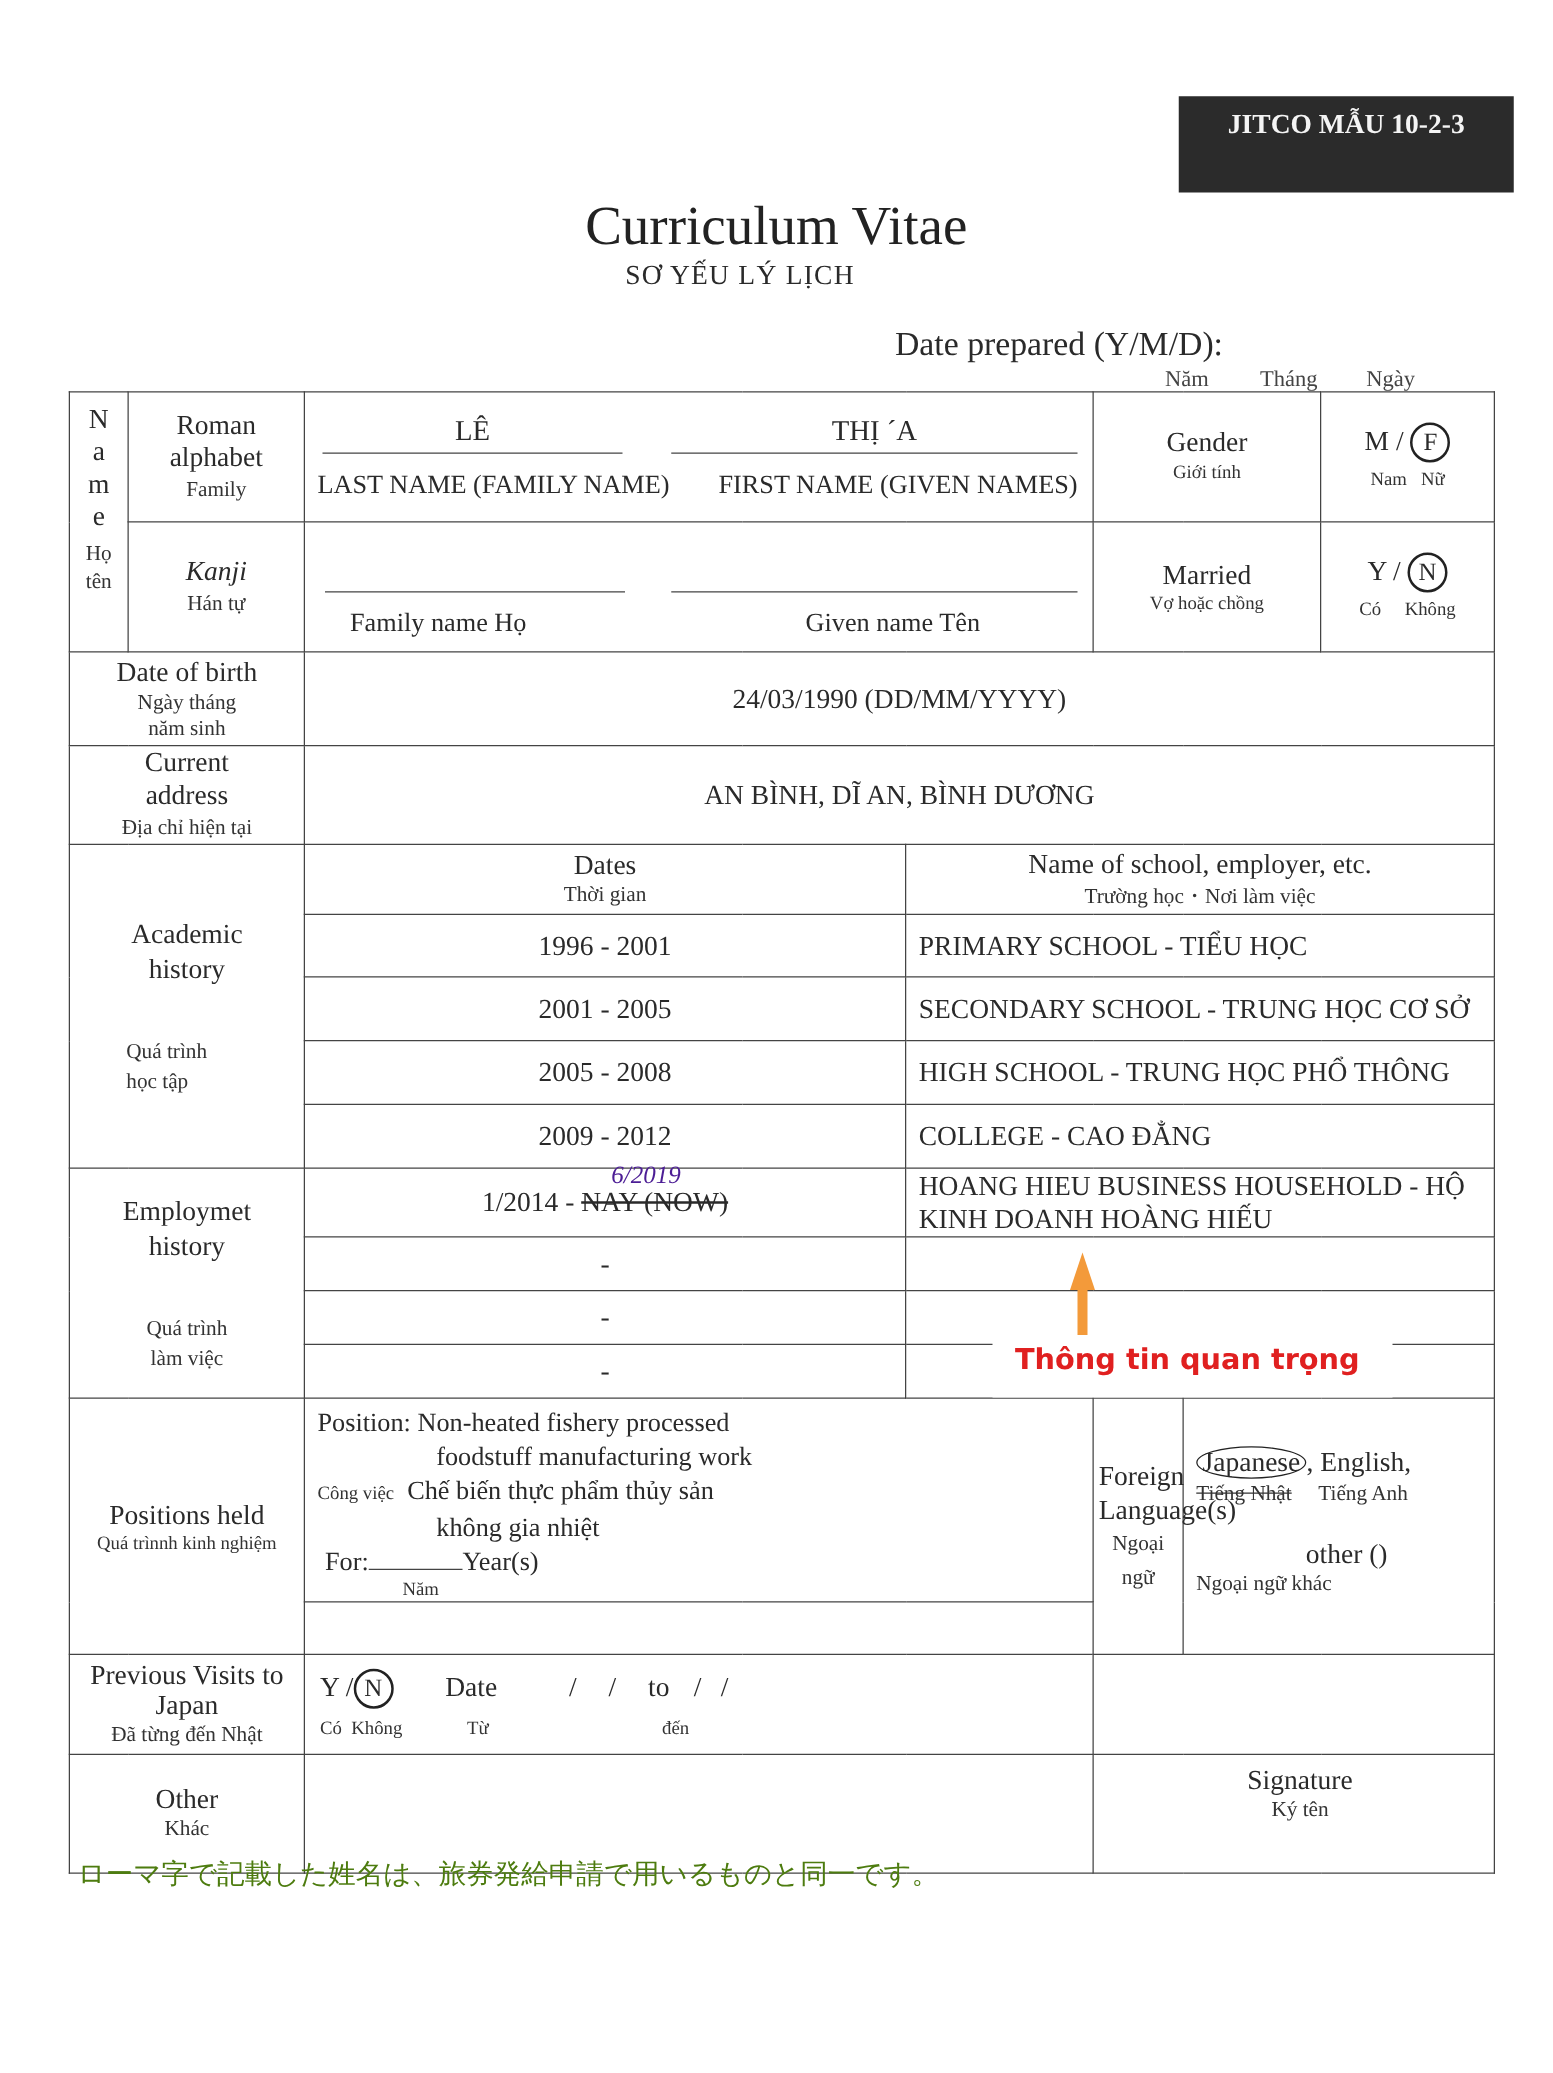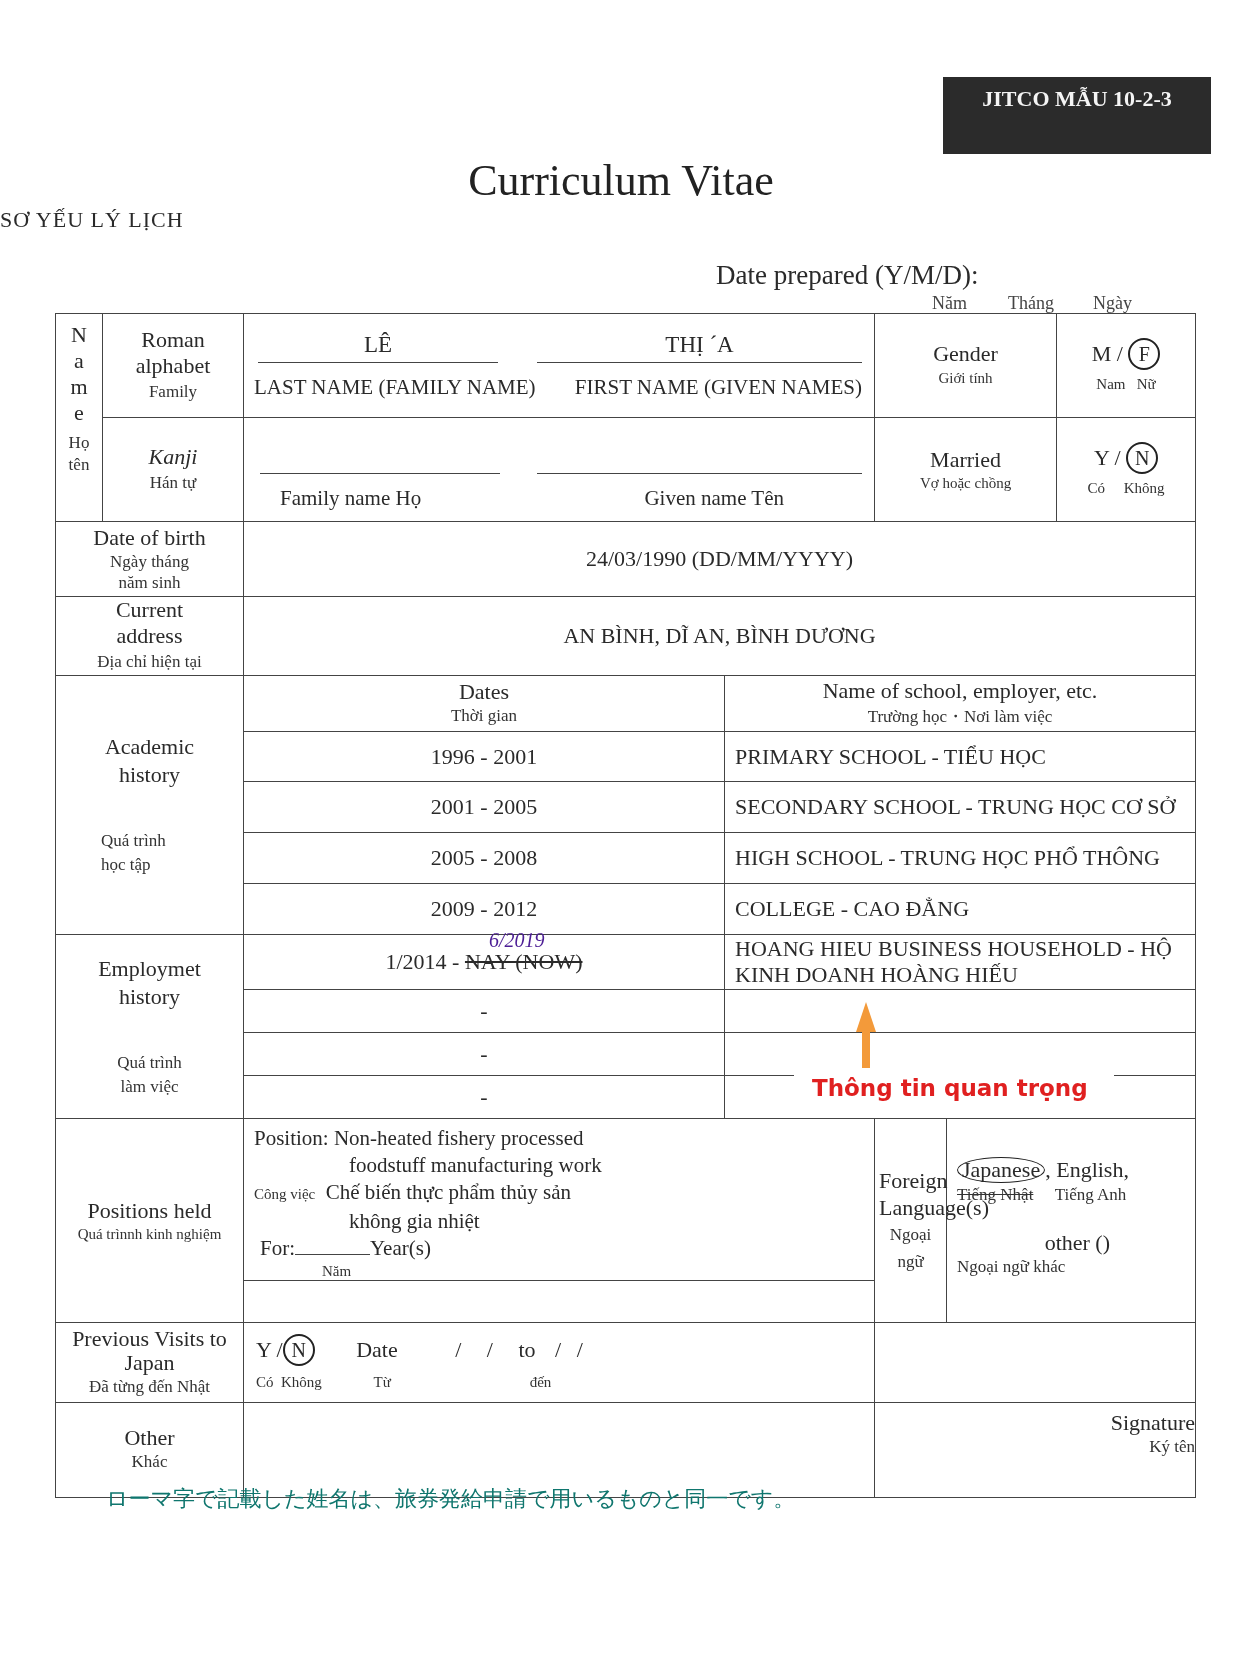--- a/index.html
+++ b/index.html
@@ -1,35 +1,35 @@
 <!DOCTYPE html>
 <html><head>
 <meta charset="utf-8">
 <style>
   html,body{margin:0;padding:0;background:#fff;}
   body{width:1242px;height:1658px;position:relative;overflow:hidden;font-family:"Liberation Serif","DejaVu Serif",serif;color:#2a2a2a;}
   .abs{position:absolute;}
   .badge{left:943px;top:77px;width:268px;height:77px;background:#2b2b2b;color:#f4f4f4;font-weight:bold;font-size:22px;line-height:31px;text-align:center;padding-top:6px;box-sizing:border-box;}
   .title{left:0;width:1242px;top:155px;text-align:center;font-size:44px;color:#222;}
-  .subtitle{left:0;width:1184px;top:207px;font-size:22px;letter-spacing:1px;}
+  .subtitle{left:0;width:1184px;top:207px;text-align:center;font-size:22px;letter-spacing:1px;}
   .date-prep{left:716px;top:260px;font-size:27px;}
   .date-sub{top:293px;font-size:18px;color:#444;}
   table.cv{position:absolute;left:55px;top:313px;width:1140px;border-collapse:collapse;table-layout:fixed;}
   table.cv td{border:1.5px solid #444;padding:0;vertical-align:middle;text-align:center;font-size:22px;}
   .sm{font-size:17px;color:#333;}
   .xs{font-size:15px;color:#333;}
   .val{font-size:23px;}
   .left{text-align:left!important;padding-left:10px!important;}
   .circ{display:inline-block;width:28px;height:28px;border:2px solid #222;border-radius:50%;line-height:28px;text-align:center;font-size:20px;}
   .ul{display:inline-block;border-bottom:1.5px solid #444;}
   .strike{text-decoration:line-through;}
   .hand{position:absolute;font-family:Liberation Serif, serif;color:#4c1d95;font-size:20px;font-style:italic;}
   .callout{font-family:"DejaVu Sans","Liberation Sans",sans-serif;font-weight:bold;color:#e02020;font-size:23px;}
   .arrow-shaft{background:#f39a3a;}
-  .footer{left:62px;top:1484px;font-size:22px;color:#0f766e;margin-left:44px;}
+  .footer{left:62px;top:1484px;font-size:22px;color:#4d7c0f;}
   .jpcircle{display:inline-block;border:1.5px solid #222;border-radius:50%;padding:0 4px;}
 </style>
 </head>
 <body>
 
 <div class="abs badge">
   <div>JITCO MẪU 10-2-3</div>
 </div>
 
 <div class="abs title">Curriculum Vitae</div>
@@ -233,21 +233,21 @@
     </td>
     <td colspan="3"></td>
   </tr>
 
   <tr style="height:95px">
     <td colspan="2" style="line-height:24px">
       <div>Other</div>
       <div class="sm">Khác</div>
     </td>
     <td colspan="3"></td>
-    <td colspan="3" style="text-align:right;padding-left:10px;vertical-align:top;padding-top:8px;line-height:24px">
+    <td colspan="3" style="text-align:center;padding-left:10px;vertical-align:top;padding-top:8px;line-height:24px">
       <div>Signature</div>
       <div class="sm">Ký tên</div>
     </td>
   </tr>
 </tbody>
   </table>
 
 <div class="abs arrow-shaft" style="left:862px;top:1030px;width:8px;height:46px"></div>
 <div class="abs" style="left:856px;top:1002px;width:0;height:0;border-left:10px solid transparent;border-right:10px solid transparent;border-bottom:30px solid #f39a3a"></div>
 <div class="abs" style="left:794px;top:1068px;width:320px;height:50px;background:#fff"></div>

